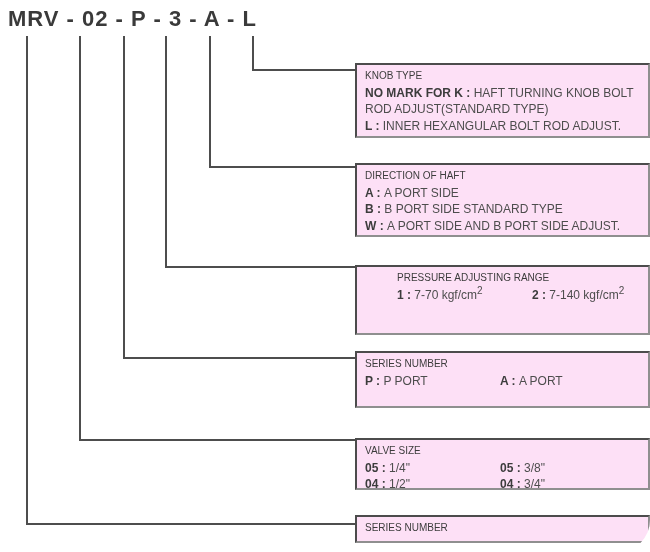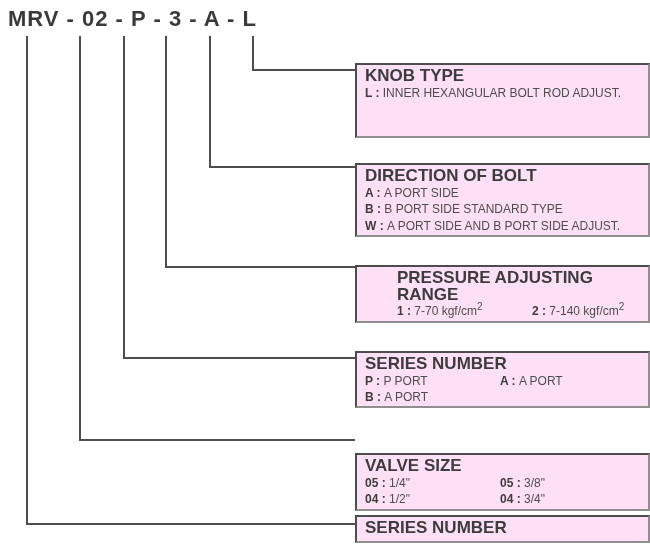--- a/index.html
+++ b/index.html
@@ -1,35 +1,35 @@
 <!DOCTYPE html>
 <html><head>
 <meta charset="utf-8">
 <style>
   html,body { margin:0; padding:0; background:#ffffff; }
   .stage {
     position:relative; width:650px; height:552px; background:#ffffff;
-    font-family:"Liberation Sans", sans-serif; overflow:hidden;
+    font-family:"Liberation Sans", sans-serif; overflow:hidden;border-radius:32px;
   }
   .model-code {
     position:absolute; left:8px; top:6px;
     font-size:22px; font-weight:bold; color:#3a3a3a; letter-spacing:1px;
     white-space:nowrap;
   }
   .vline { position:absolute; width:1.5px; background:#4d4d4d; }
   .hline { position:absolute; height:1.5px; background:#4d4d4d; }
   .box {
     position:absolute; left:355px; width:295px; box-sizing:border-box;
     background:#fde0f6;
     border:2px solid;
     border-color:#4c4c4c #8f8f8f #8f8f8f #4c4c4c;
     padding:3px 8px 2px 8px;
     color:#4d4d4d; font-size:12px; line-height:16.5px;
   }
-  .box-title { font-weight:bold; color:#3c3c3c; font-size:17px; }
+  .box-title { font-weight:normal; color:#3c3c3c; font-size:10px; }
   .entries.cols-2 { display:grid; grid-template-columns:135px 1fr; }
   .entry { white-space:nowrap; }
   .entry.wrap { white-space:normal; }
   .entry b { color:#3c3c3c; }
   .entry sup { font-size:10px; line-height:0; }
 </style>
 </head>
 <body>
 
 <div class="stage">
@@ -50,51 +50,51 @@
 
   <div class="vline" style="left:209px; top:36px; height:130px;"></div>
   <div class="hline" style="left:209px; top:166px; width:146px;"></div>
 
   <div class="vline" style="left:252px; top:36px; height:33px;"></div>
   <div class="hline" style="left:252px; top:69px; width:103px;"></div>
 
   <div class="box" style="top:63px; height:75px;">
     <div class="box-title">KNOB TYPE</div>
     <div class="entries cols-1">
+        <div class="entry wrap"><b>NO MARK FOR K : </b>HAFT TURNING KNOB BOLT ROD ADJUST(STANDARD TYPE)</div>
         <div class="entry wrap"><b>L : </b>INNER HEXANGULAR BOLT ROD ADJUST.</div>
       </div>
   </div>
 
   <div class="box" style="top:163px; height:74px;">
-    <div class="box-title">DIRECTION OF BOLT</div>
+    <div class="box-title">DIRECTION OF HAFT</div>
     <div class="entries cols-1">
         <div class="entry"><b>A : </b>A PORT SIDE</div>
         <div class="entry"><b>B : </b>B PORT SIDE STANDARD TYPE</div>
         <div class="entry"><b>W : </b>A PORT SIDE AND B PORT SIDE ADJUST.</div>
       </div>
   </div>
 
-  <div class="box" style="top:265px; height:58px;padding-left:40px;">
+  <div class="box" style="top:265px; height:70px;padding-left:40px;">
     <div class="box-title">PRESSURE ADJUSTING RANGE</div>
     <div class="entries cols-2">
         <div class="entry"><b>1 : </b>7-70 kgf/cm<sup>2</sup></div>
         <div class="entry"><b>2 : </b>7-140 kgf/cm<sup>2</sup></div>
       </div>
   </div>
 
   <div class="box" style="top:351px; height:57px;">
     <div class="box-title">SERIES NUMBER</div>
     <div class="entries cols-2">
         <div class="entry"><b>P : </b>P PORT</div>
         <div class="entry"><b>A : </b>A PORT</div>
-        <div class="entry"><b>B : </b>A PORT</div>
       </div>
   </div>
 
-  <div class="box" style="top:438px; height:58px;margin-top:15px;">
+  <div class="box" style="top:438px; height:52px;">
     <div class="box-title">VALVE SIZE</div>
     <div class="entries cols-2">
         <div class="entry"><b>05 : </b>1/4"</div>
         <div class="entry"><b>05 : </b>3/8"</div>
         <div class="entry"><b>04 : </b>1/2"</div>
         <div class="entry"><b>04 : </b>3/4"</div>
       </div>
   </div>
 
   <div class="box" style="top:515px; height:28px;">

